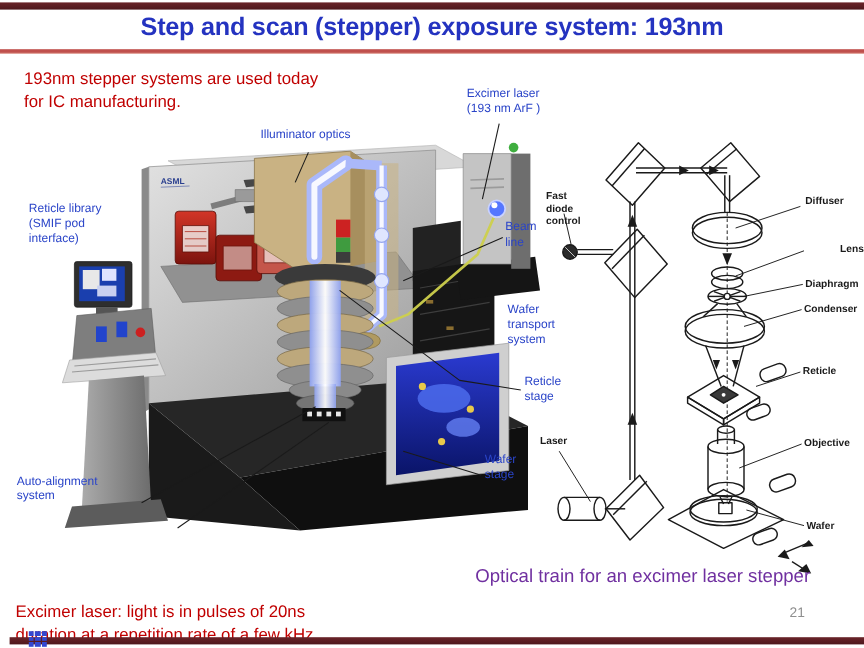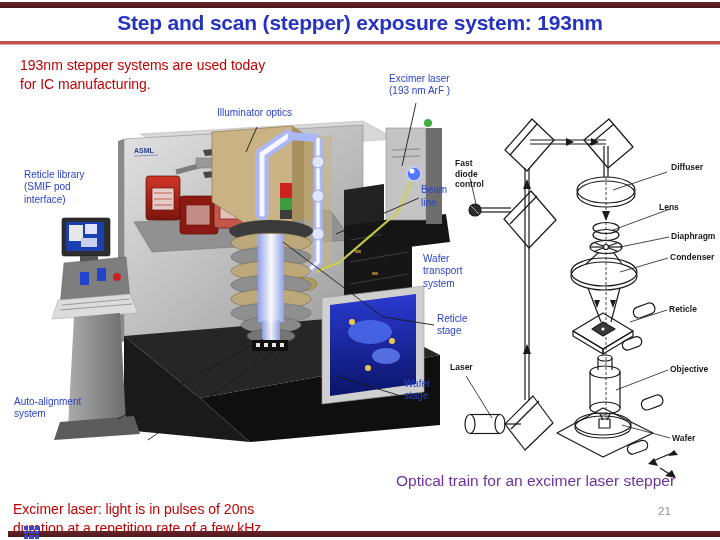--- a/index.html
+++ b/index.html
@@ -347,21 +347,21 @@
 stage</div>
   <div class="abs lbl blue-lbl" style="left:404px;top:378px;line-height:1.23;">Wafer
 stage</div>
   <div class="abs lbl blue-lbl" style="left:14px;top:396px;line-height:1.2;">Auto-alignment
 system</div>
 
   <div class="abs lbl blk-lbl" style="left:455px;top:146px;margin-top:12px;">Fast
 diode
 control</div>
   <div class="abs lbl blk-lbl" style="left:671px;top:162px;">Diffuser</div>
-  <div class="abs lbl blk-lbl" style="left:639px;top:202px;padding-left:20px;">Lens</div>
+  <div class="abs lbl blk-lbl" style="left:680px;top:202px;padding-left:20px;">Lens</div>
   <div class="abs lbl blk-lbl" style="left:671px;top:231px;">Diaphragm</div>
   <div class="abs lbl blk-lbl" style="left:670px;top:252px;">Condenser</div>
   <div class="abs lbl blk-lbl" style="left:669px;top:304px;">Reticle</div>
   <div class="abs lbl blk-lbl" style="left:450px;top:362px;">Laser</div>
   <div class="abs lbl blk-lbl" style="left:670px;top:364px;">Objective</div>
   <div class="abs lbl blk-lbl" style="left:672px;top:433px;">Wafer</div>
 
   <div class="abs lbl red-text" style="left:13px;top:456px;margin-top:44px;">Excimer  laser: light is in pulses of 20ns
 duration at a repetition rate of a few kHz.
 About 50 pulses are used for each exposure.</div>

